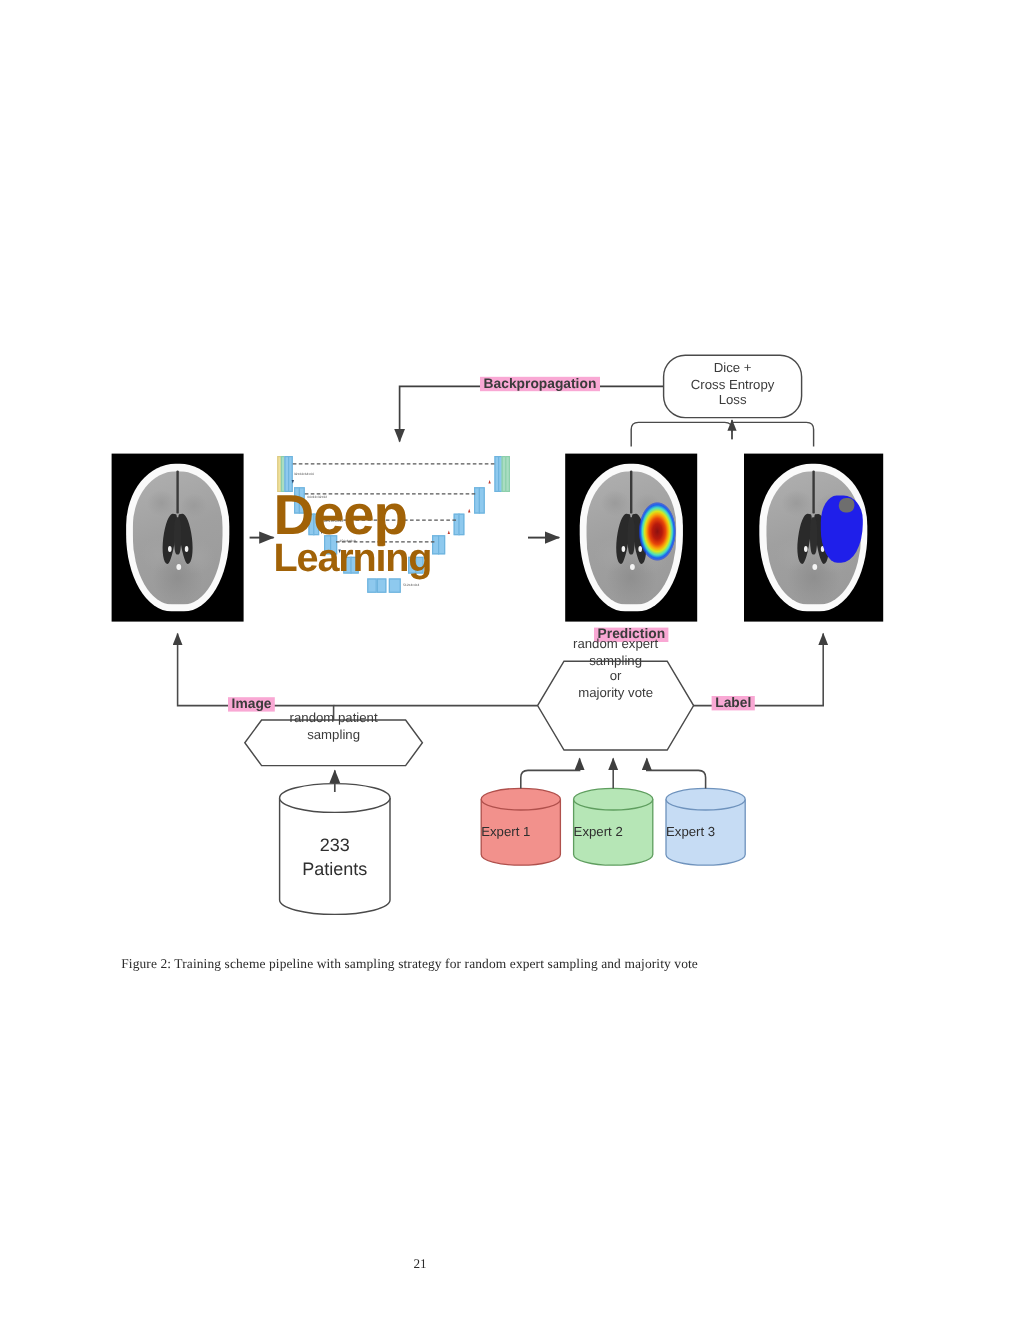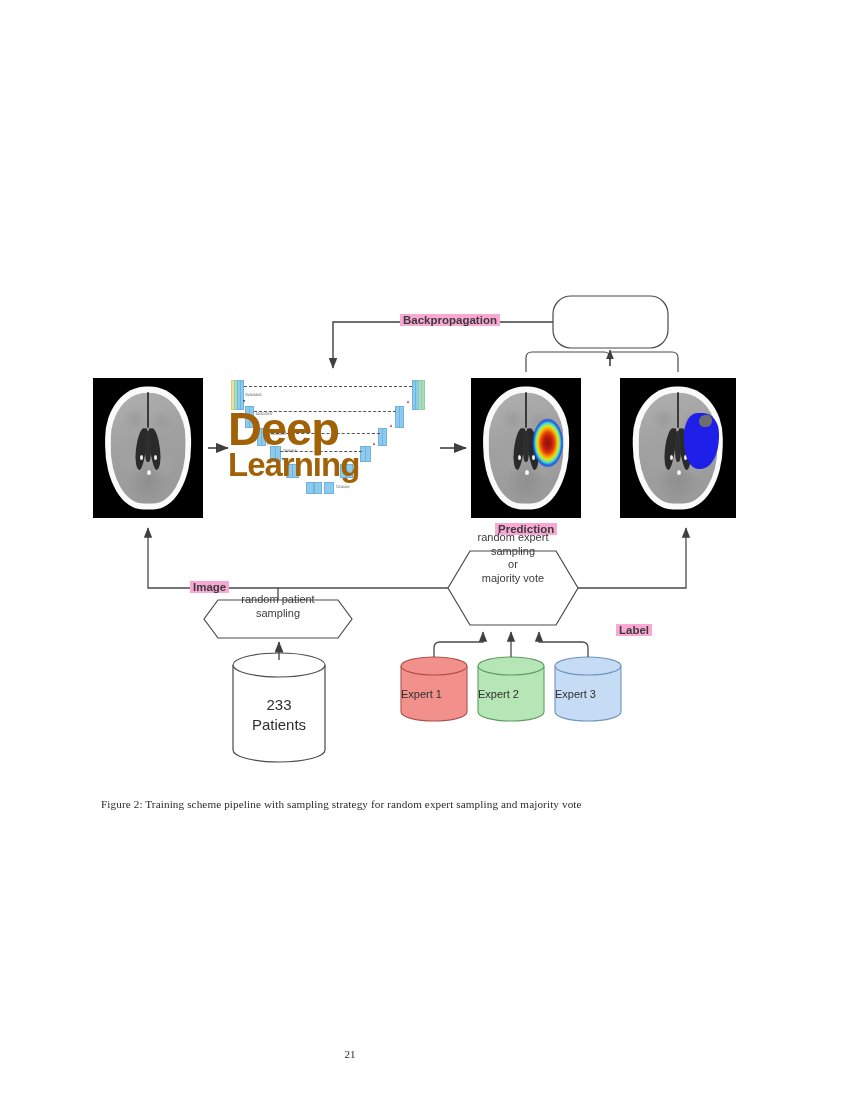--- a/index.html
+++ b/index.html
@@ -266,25 +266,30 @@
     <ellipse cx="588" cy="666" rx="33" ry="9" fill="#c6dcf4" stroke="#6f93bd" stroke-width="1.1"></ellipse>
 
     
     <path d="M434,657 L434,648 Q434,642 440,642 L483,642 L483,632" fill="none" stroke="#4a4a4a" stroke-width="1.3" marker-end="url(#ah)"></path>
     <path d="M511,657 L511,632" fill="none" stroke="#4a4a4a" stroke-width="1.3" marker-end="url(#ah)"></path>
     <path d="M588,657 L588,648 Q588,642 582,642 L539,642 L539,632" fill="none" stroke="#4a4a4a" stroke-width="1.3" marker-end="url(#ah)"></path>
   </svg>
 
   <div class="lbl" style="left:400px;top:314px;">Backpropagation</div>
 
+  <div class="nodetxt" style="left:553px;top:301px;width:115px;">
+    <div>Dice +</div>
+    <div>Cross Entropy</div>
+    <div>Loss</div>
+  </div>
 
   <div class="lbl" style="left:495px;top:523px;">Prediction</div>
 
   <div class="lbl" style="left:190px;top:581px;">Image</div>
-  <div class="lbl" style="left:616px;top:580px;margin-top:44px;">Label</div>
+  <div class="lbl" style="left:593px;top:580px;">Label</div>
 
   <div class="nodetxt" style="left:204px;top:593px;width:148px;">
     <div>random patient</div>
     <div>sampling</div>
   </div>
 
   <div class="nodetxt" style="left:448px;top:531px;width:130px;">
     <div>random expert</div>
     <div>sampling</div>
     <div>or</div>

